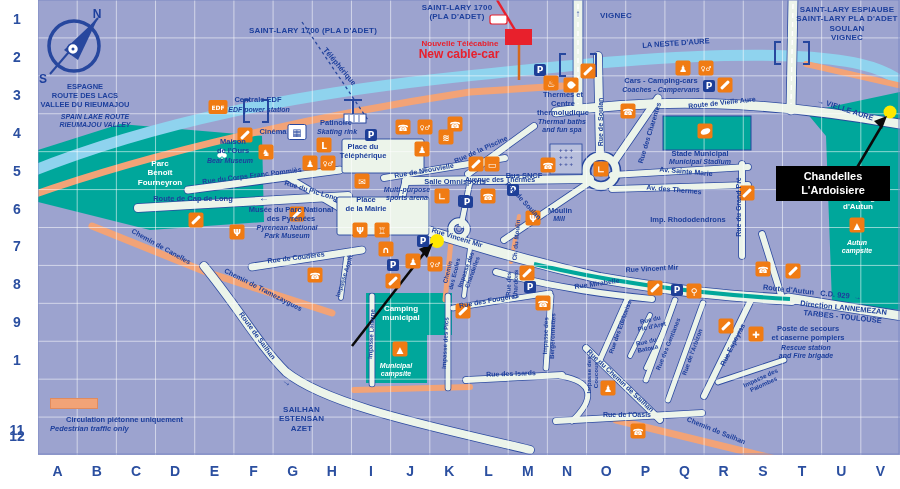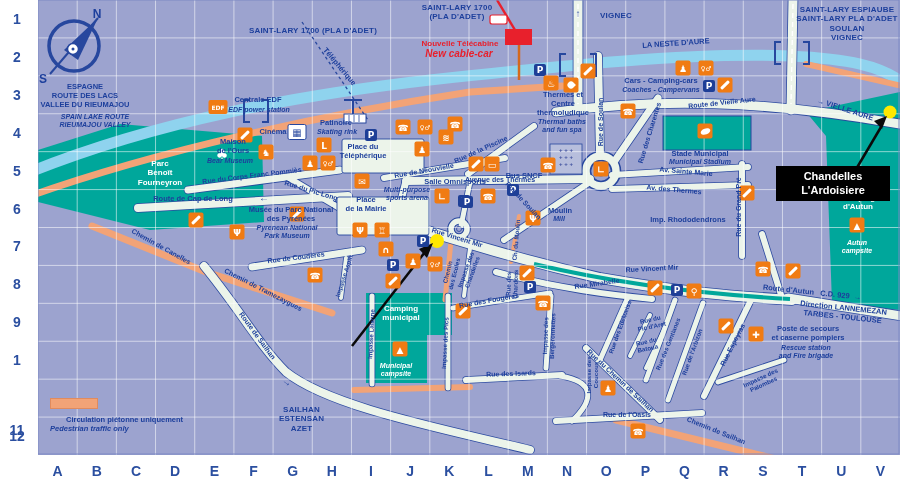--- a/index.html
+++ b/index.html
@@ -15,21 +15,21 @@
   .rf{fill:none;stroke:var(--street);stroke-linecap:round;stroke-linejoin:round;}
   .ro{fill:none;stroke:var(--ro);stroke-linecap:round;stroke-linejoin:round;}
   .dash{fill:none;stroke:#fff;stroke-width:1.4;stroke-dasharray:5 4;}
   .lbl{position:absolute;font:bold 7.5px/1.18 "Liberation Sans",sans-serif;color:var(--text);
        white-space:pre;text-align:center;pointer-events:none;z-index:20;}
   .lbl.it{font-style:italic;font-size:7px;}
   .lbl.st{font-size:7px;}
   .lbl.sm{font-size:6.2px;}
   .lbl.hdr{font-size:8px;letter-spacing:.2px;}
   .lbl.red{color:var(--red);font-size:8px;}
-  .lbl.redit{color:var(--red);font-style:italic;font-size:10px;}
+  .lbl.redit{color:var(--red);font-size:12px;}
   .lbl.wh{color:#fff;font-size:8px;}
   .lbl.whit{color:#fff;font-style:italic;font-size:7px;}
   .lbl.cmp{font-size:12px;}
   .lbl.arr{font-size:10px;}
   .lbl.cem{color:#3D4F9E;font-size:6px;}
   .icon{position:absolute;display:flex;align-items:center;justify-content:center;
         transform:translate(-50%,-50%);border-radius:2px;z-index:15;
         font-family:"DejaVu Sans",sans-serif;font-weight:bold;}
   .icon.o{width:15px;height:15px;background:var(--io);color:#fff;font-size:9px;}
   .icon.p{width:12px;height:12px;background:var(--in);color:#fff;font-size:9px;}

